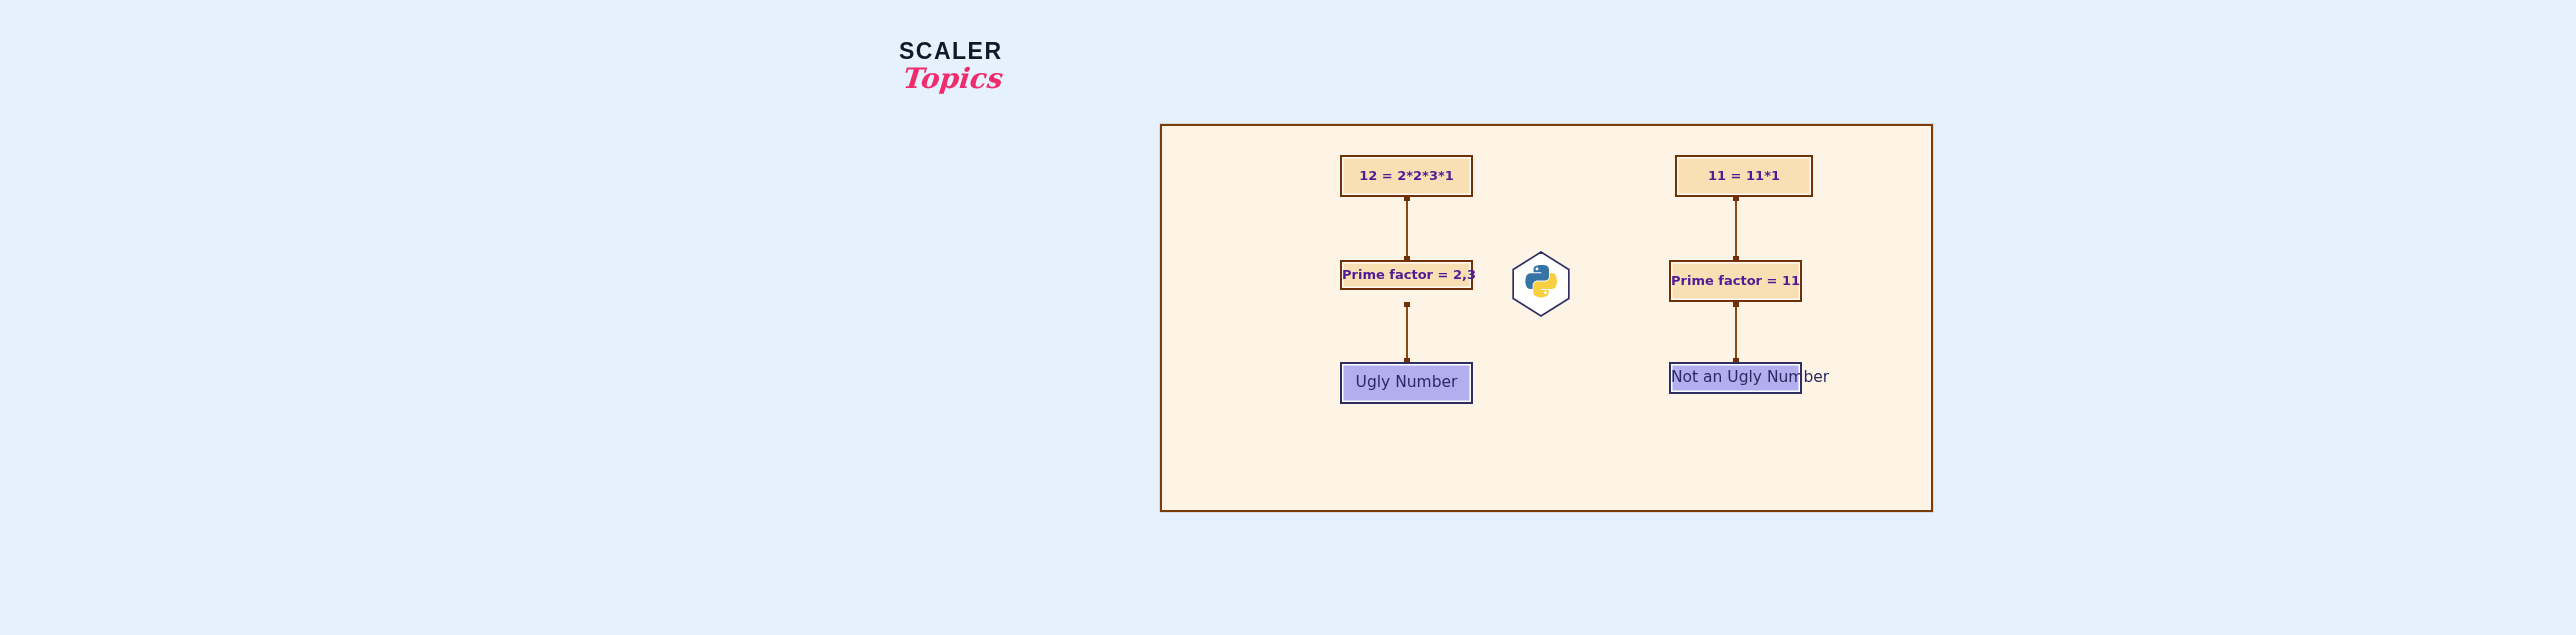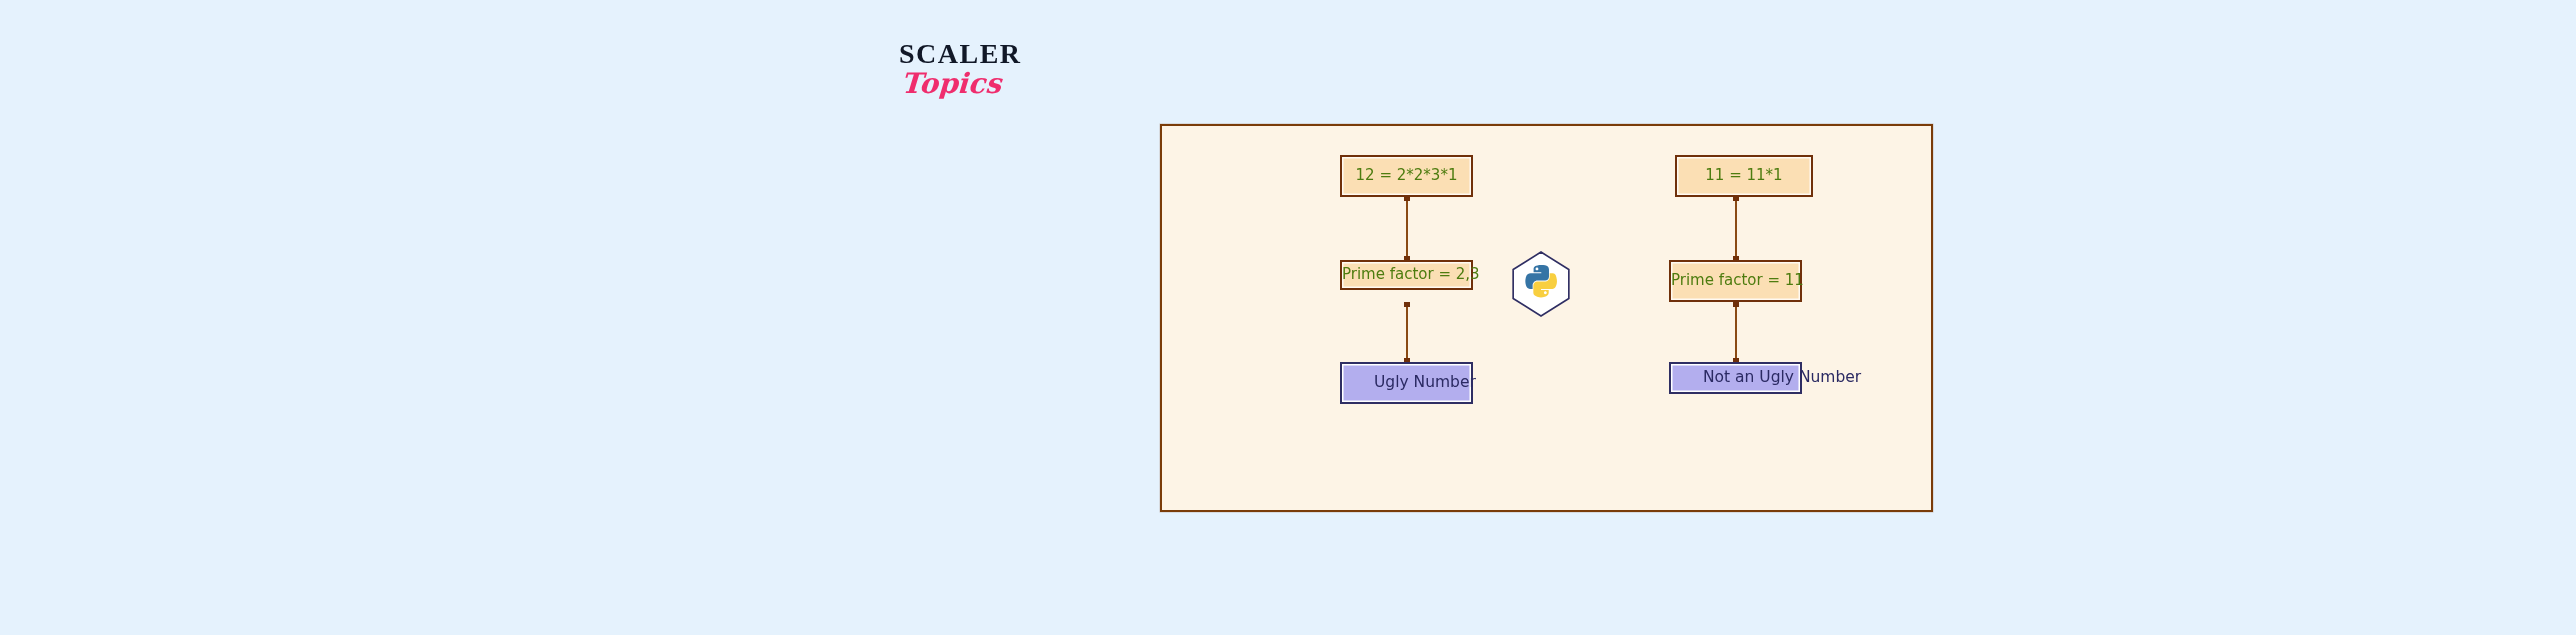--- a/index.html
+++ b/index.html
@@ -19,23 +19,23 @@
   
   #brand-logo {
     position: absolute;
     left: 899px;
     top: 40px;
     width: 144px;
     height: 77px;
     user-select: none;
   }
   #brand-wordmark {
-    font-family: Liberation Serif, serif;
+    font-family: Liberation Sans, sans-serif;
     font-weight: 700;
-    font-size: 28px;
+    font-size: 23px;
     letter-spacing: 1.5px;
     color: #111827;
     line-height: 1;
     white-space: nowrap;
   }
   #brand-script {
     margin-top: 1px;
     margin-left: 3.1px;
     font-family: "DejaVu Serif", serif;
     font-style: italic;
@@ -82,36 +82,35 @@
   .flow-box .box-label {
     display: block;
     width: 100%;
   }
 
   
   .flow-box.peach {
     background: #fbdfb4;
     border-color: #70300a;
     box-shadow: inset 0 0 0 1.5px #fffaf2;
-    color: #4d7c0f;
+    color: #4c1d95;
     font-family: "DejaVu Sans", sans-serif;
-    font-size: 15px;
-    font-weight: 400;
+    font-size: 13px;
+    font-weight: 700;
   }
 
   
   .flow-box.purple {
     background: #b3aeee;
     border-color: #2f2e63;
     box-shadow: inset 0 0 0 1.5px #ffffff;
     color: #2b2a63;
     font-family: "DejaVu Sans", sans-serif;
     font-size: 15.5px;
     font-weight: 400;
-    padding-left: 32px;
   }
 
   
   #box-left-factorization { left: 178px; top: 29px;  width: 133px; height: 42px; }
   #box-left-primefactor   { left: 178px; top: 134px; width: 133px; height: 30px; }
   #box-left-result        { left: 178px; top: 236px; width: 133px; height: 42px; }
 
   
   #box-right-factorization { left: 513px; top: 29px;  width: 138px; height: 42px; }
   #box-right-primefactor   { left: 507px; top: 134px; width: 133px; height: 42px; }

